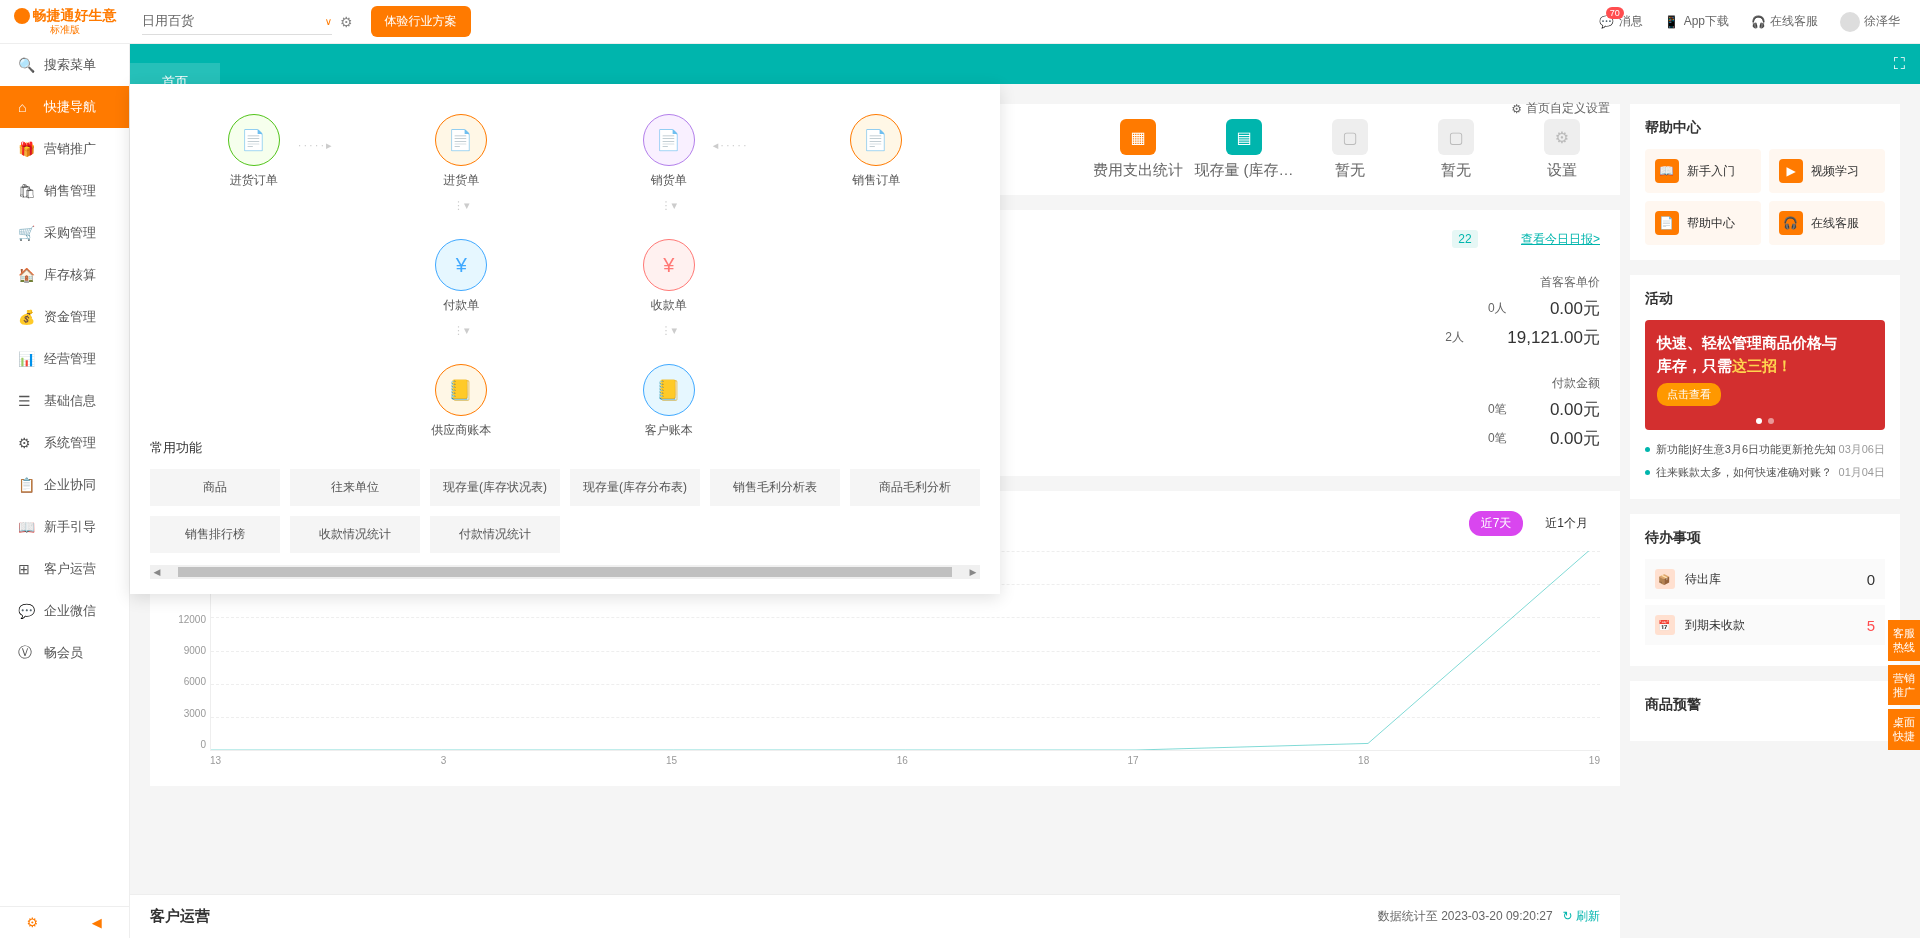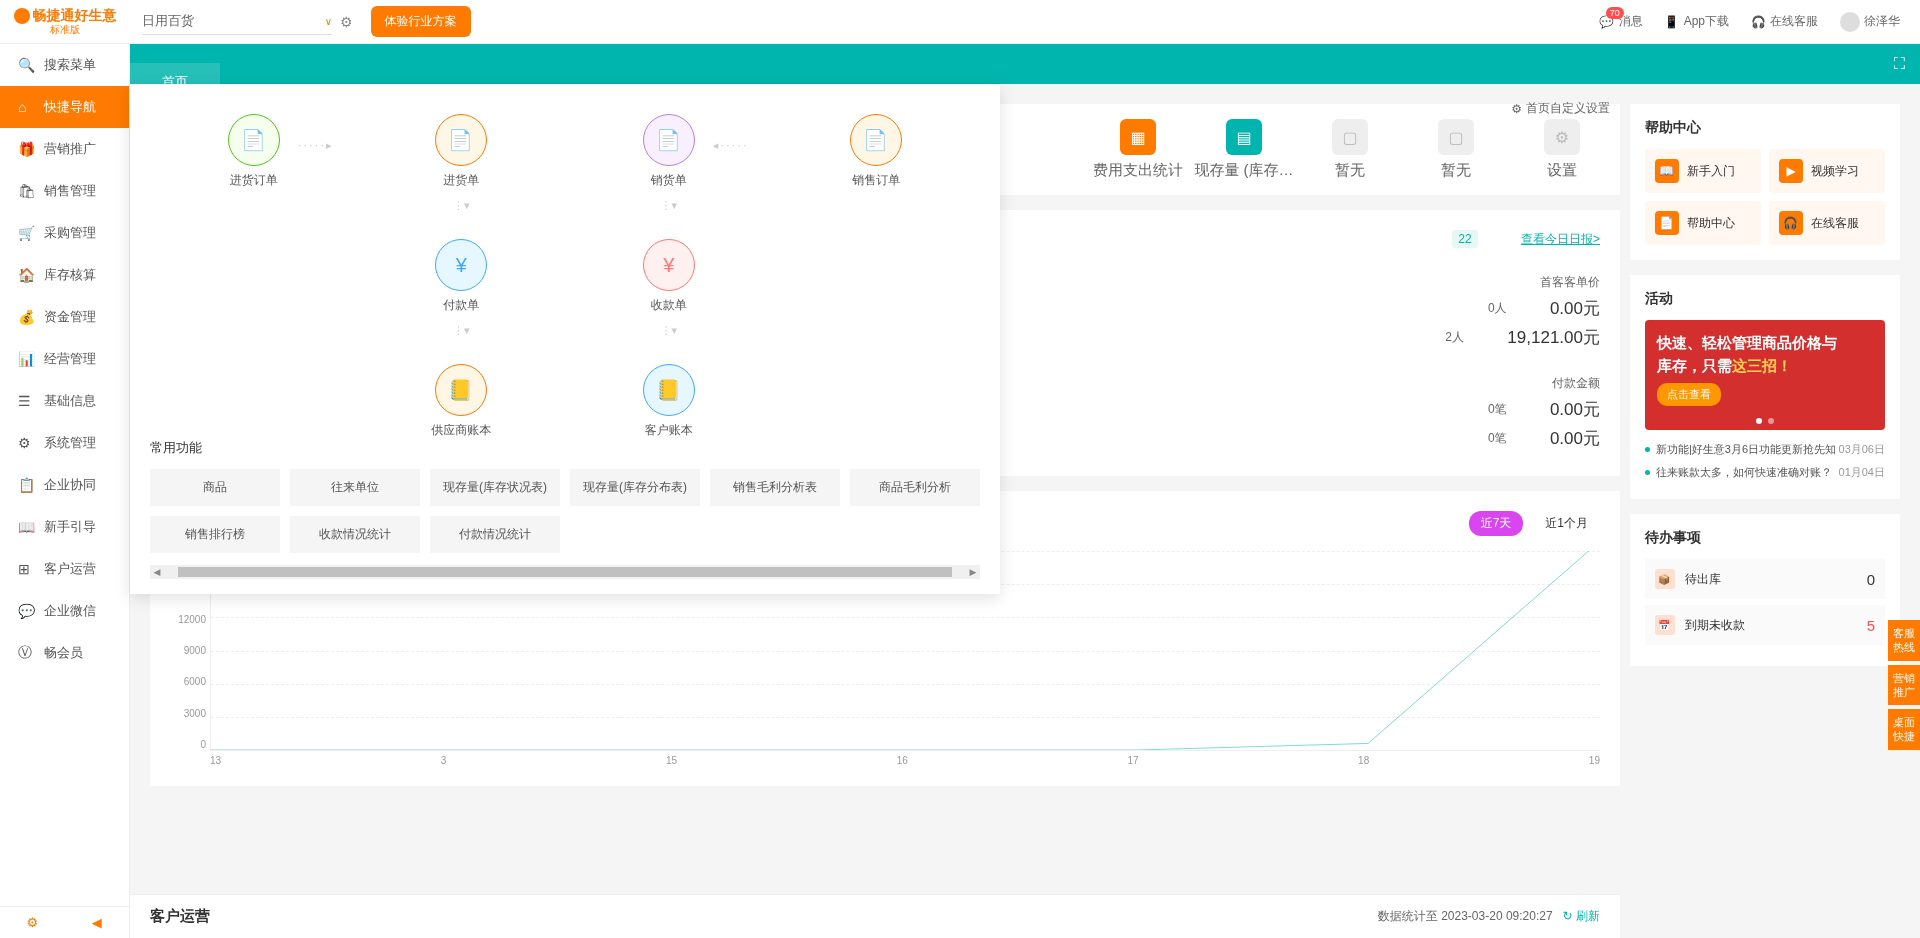--- a/index.html
+++ b/index.html
@@ -429,20 +429,23 @@
         <div class="todo-icon">📦</div>
         <span>待出库</span>
         <span class="todo-count">0</span>
       </div>
     <div class="todo-item">
         <div class="todo-icon">📅</div>
         <span>到期未收款</span>
         <span class="todo-count red">5</span>
       </div>
   </div>
+  <div class="r-card">
+    <div class="r-title">商品预警</div>
+  </div>
 </div>
 
 <div class="float-btns">
   <div class="float-btn">客服热线</div>
   <div class="float-btn">营销推广</div>
   <div class="float-btn">桌面快捷</div>
 </div>
 
 <div class="footer-bar">
   <span class="title">客户运营</span>

